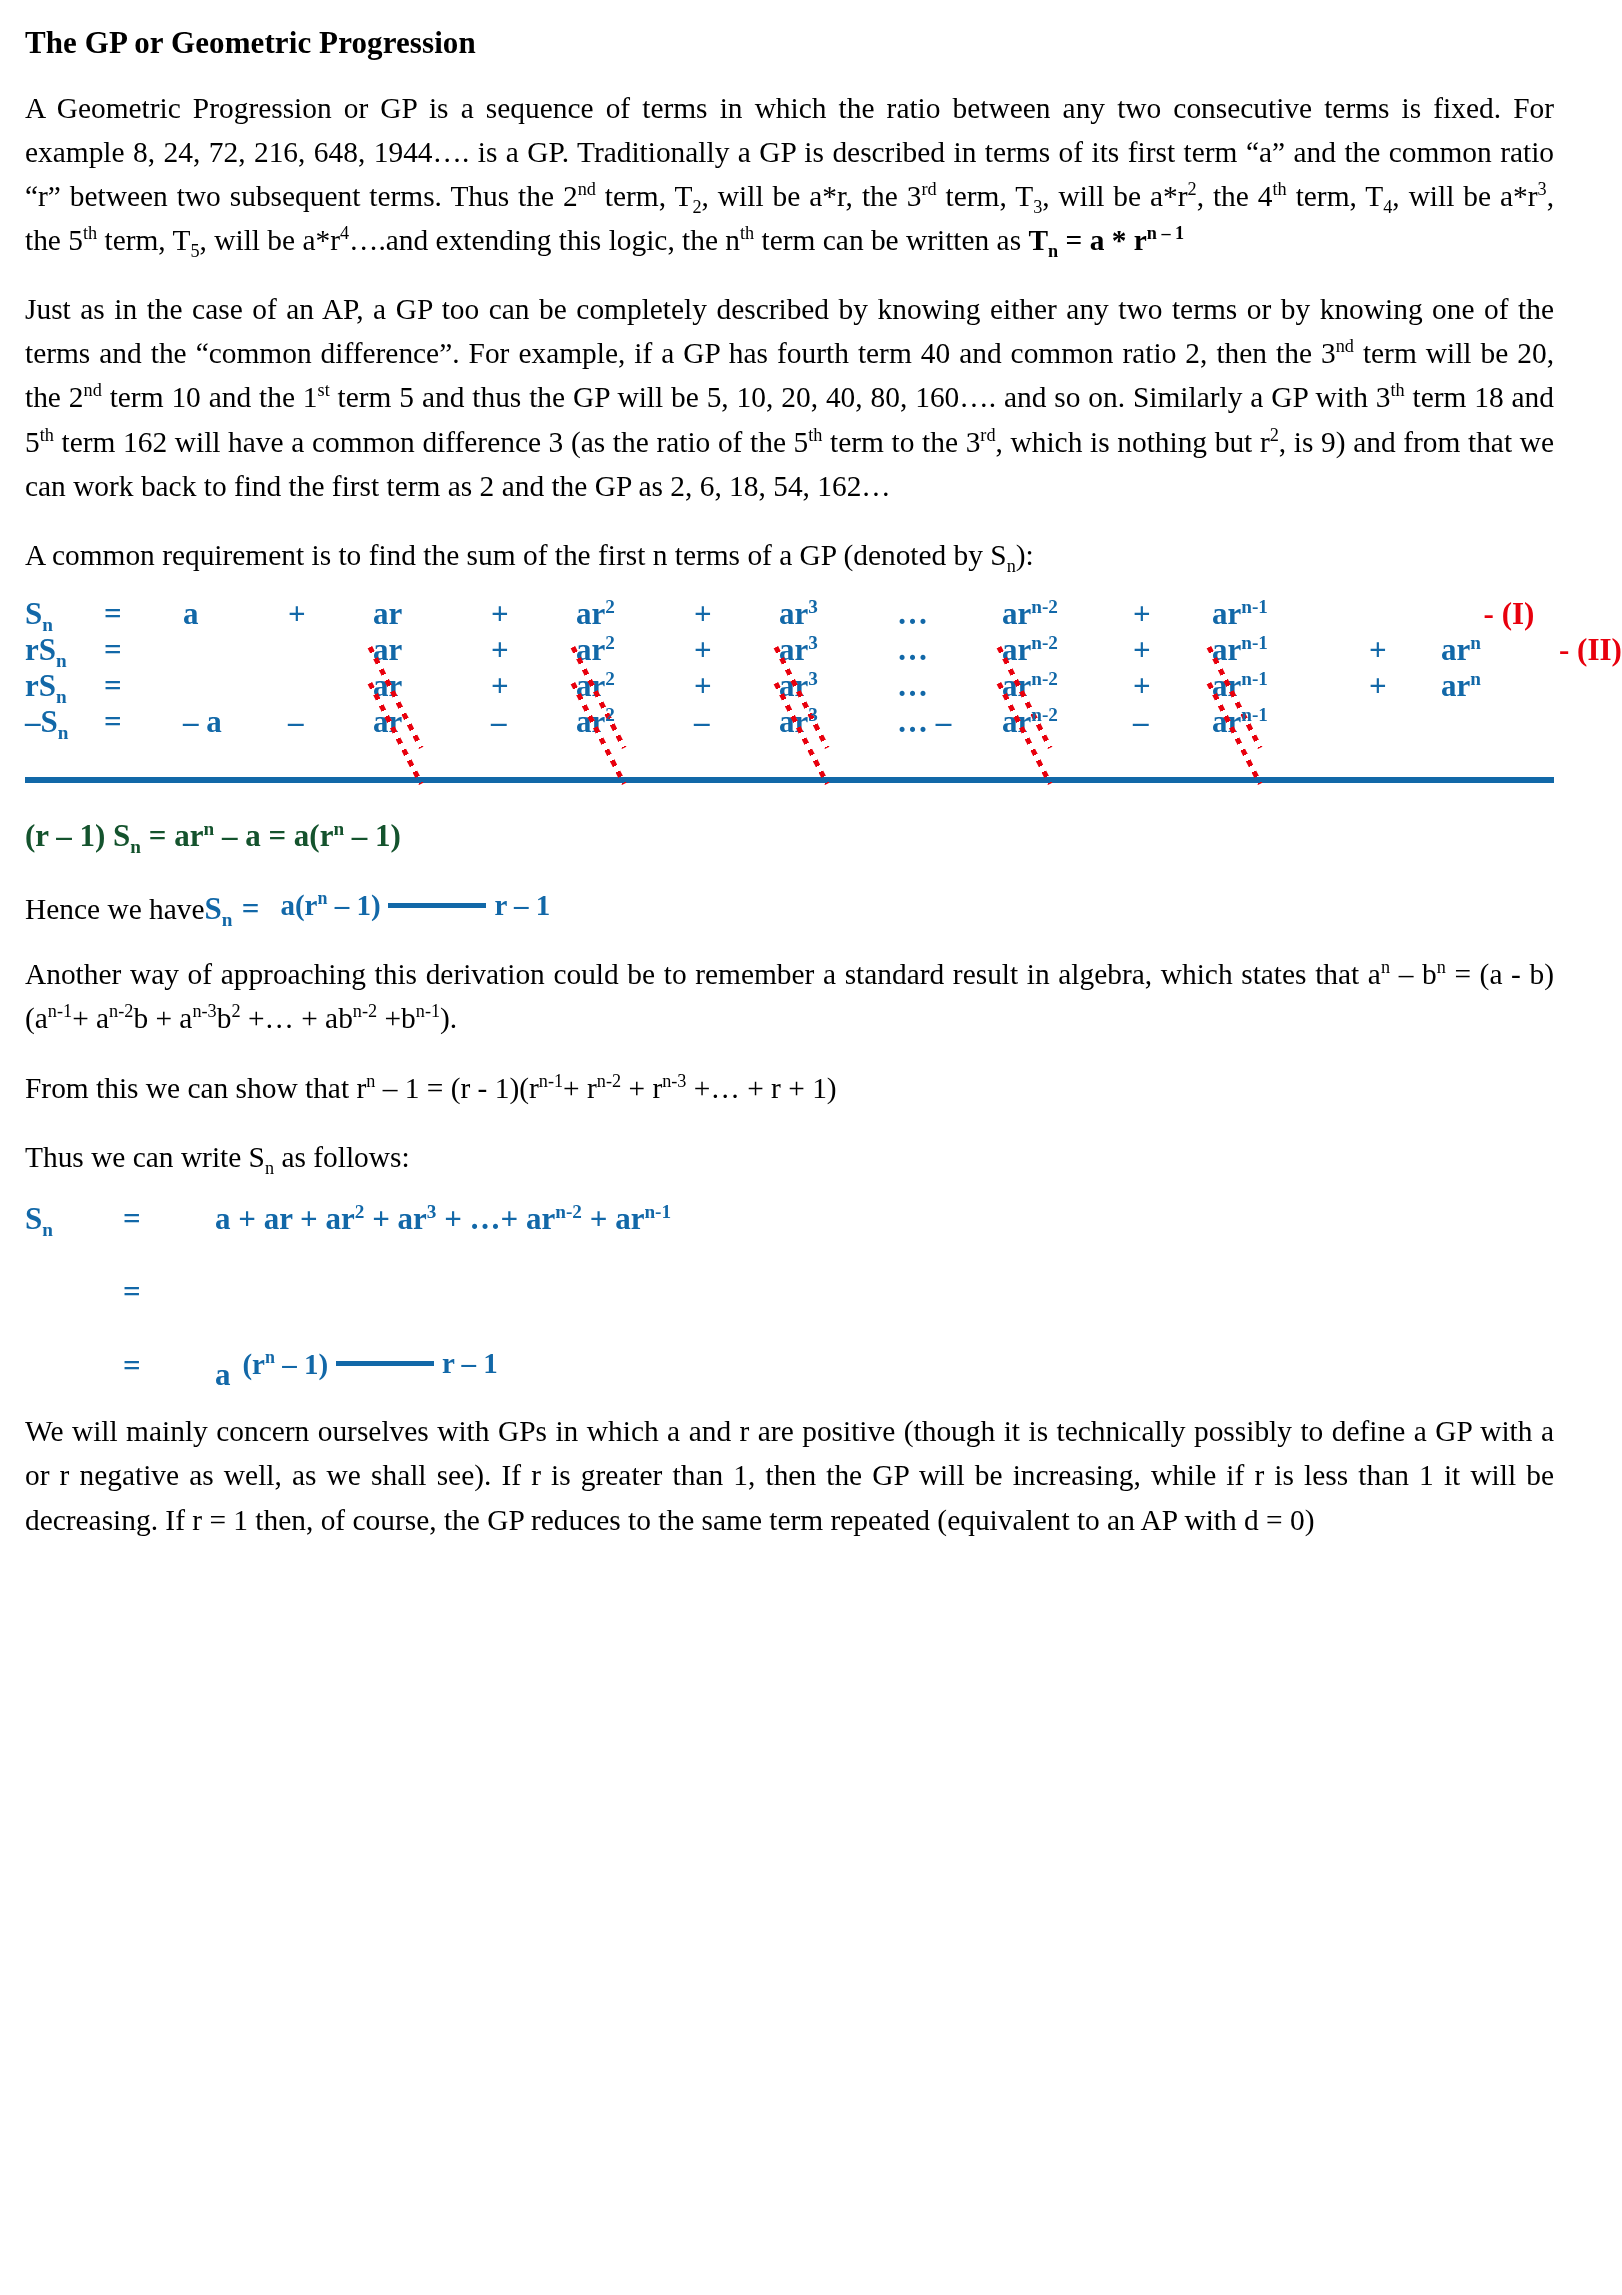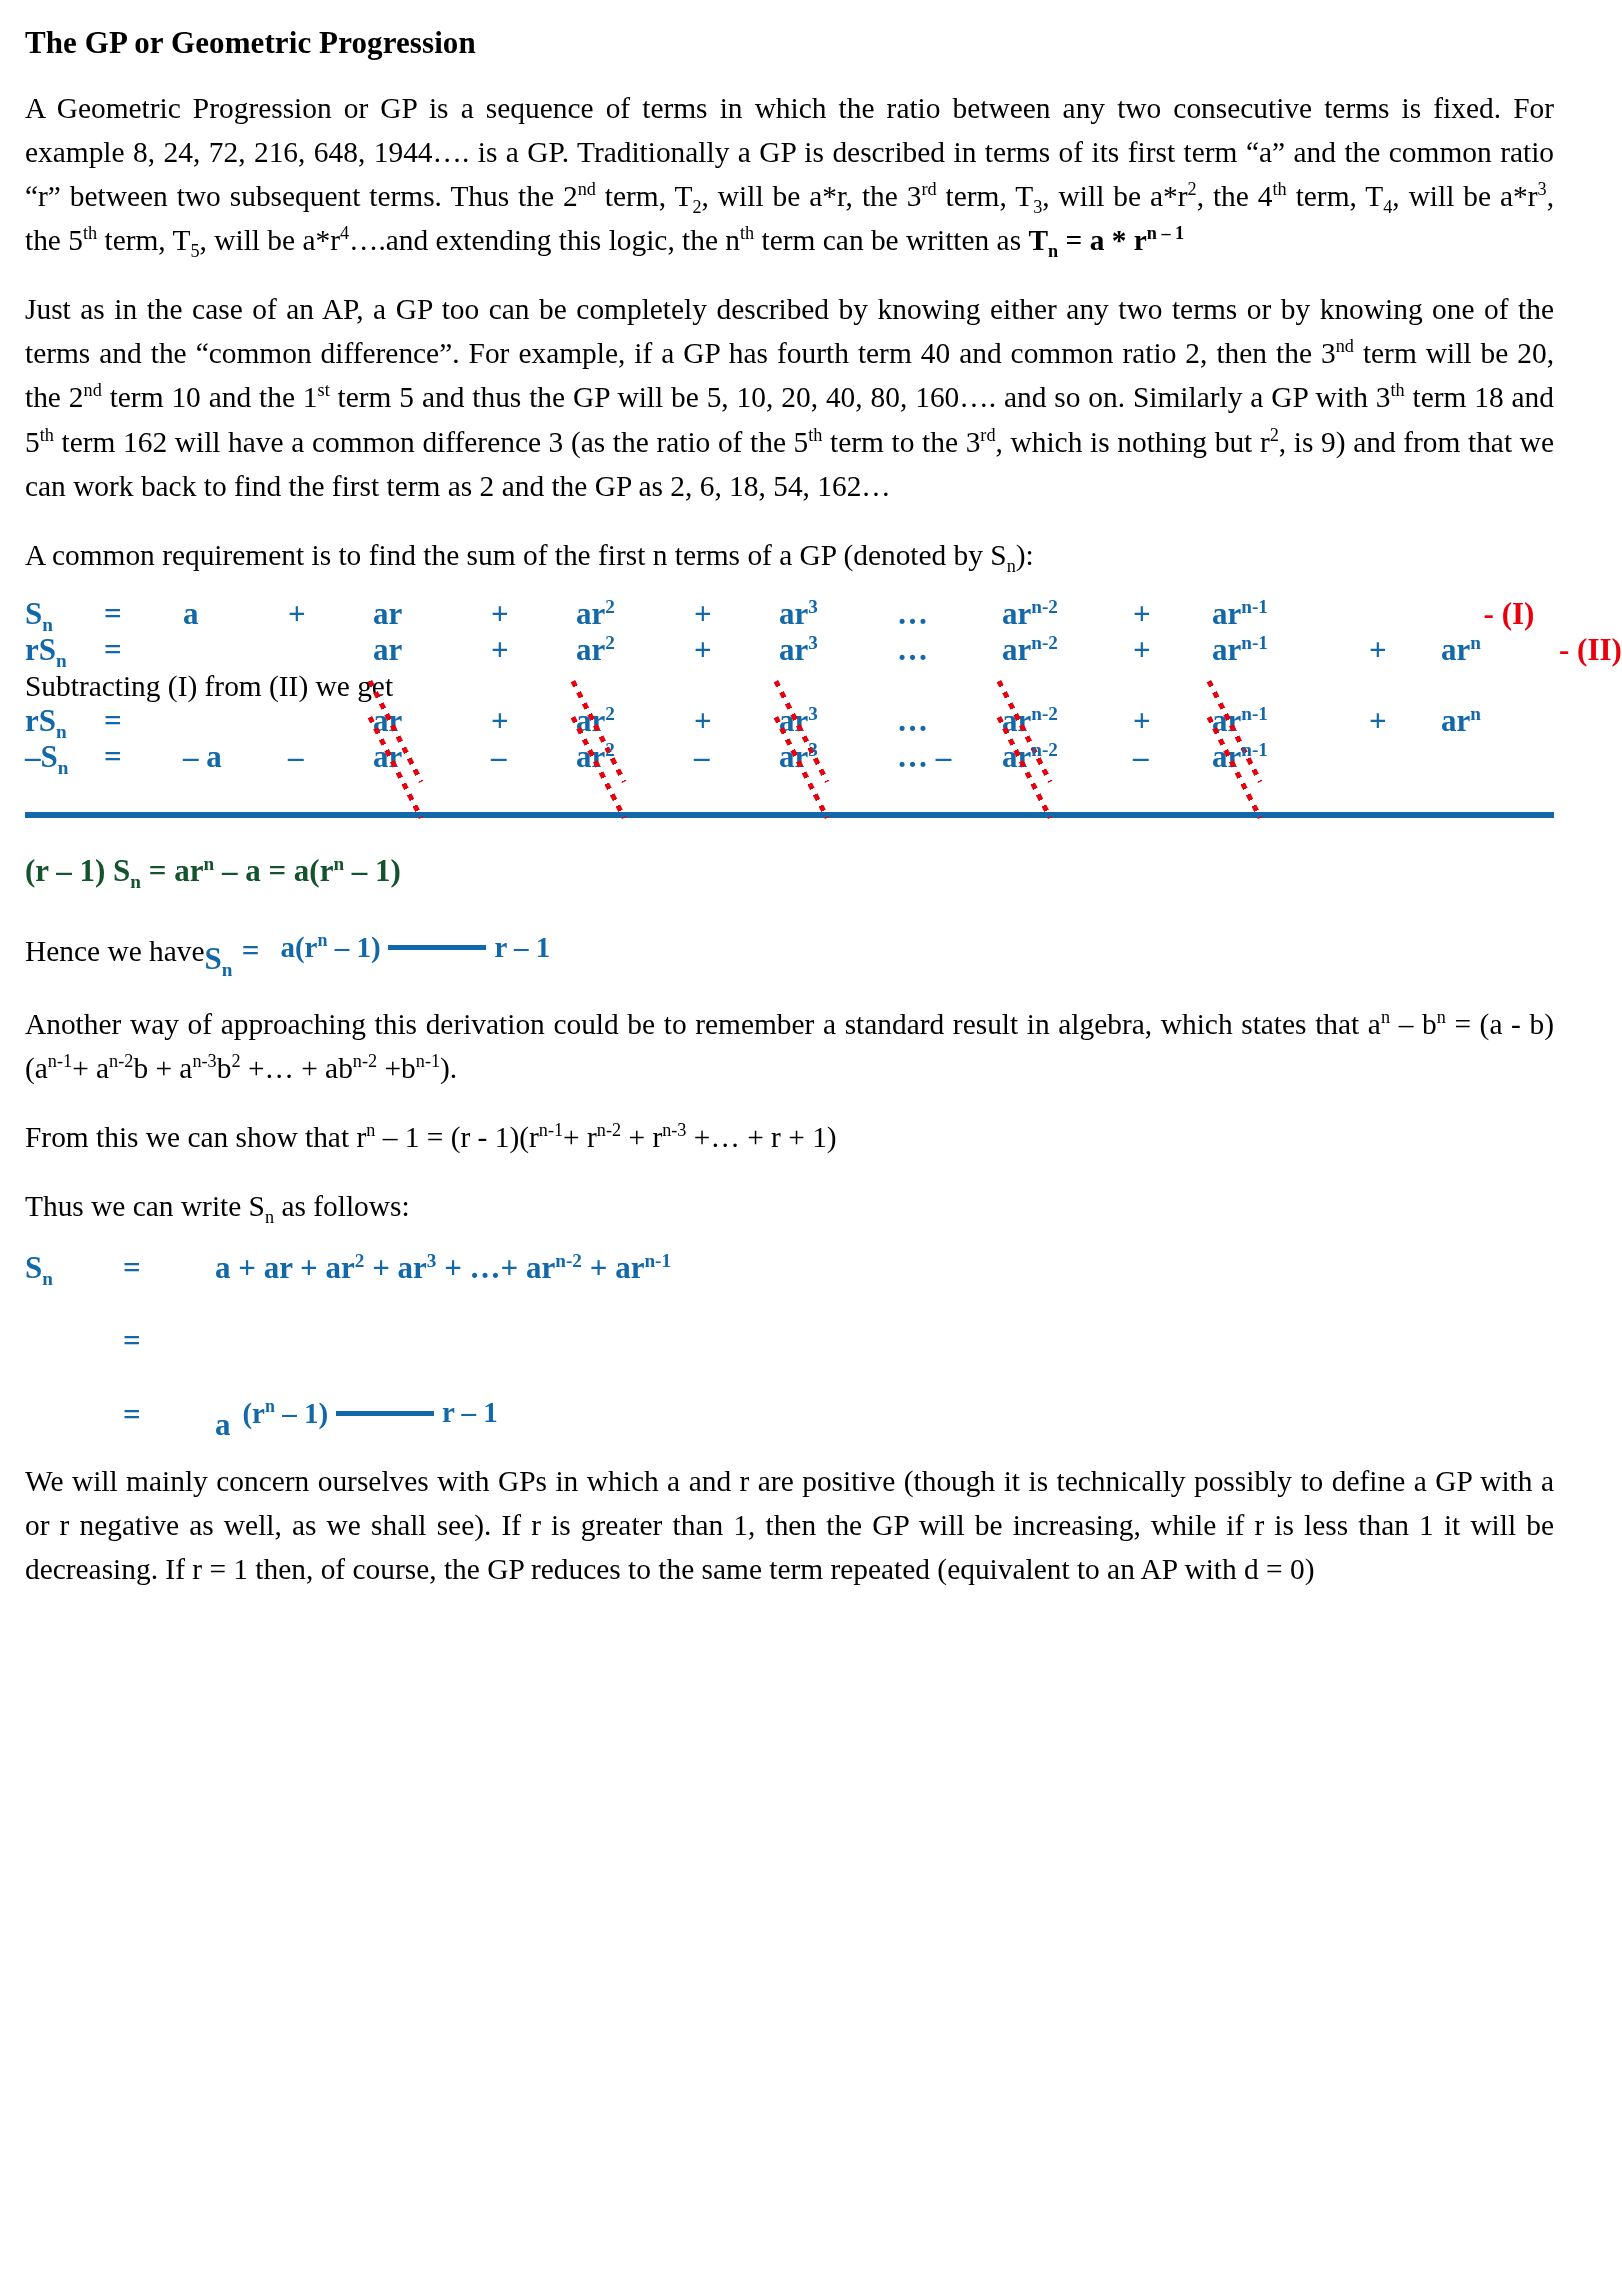--- a/index.html
+++ b/index.html
@@ -39,21 +39,21 @@
 
   sup, sub {
     font-size: 0.62em;
     line-height: 0;
   }
   sup { vertical-align: super; }
   sub { vertical-align: sub; }
 
   .blue { color: #1268A8; }
   .red  { color: #E8000D; }
-  .bold { font-weight: bold; margin-top: 15px; }
+  .bold { font-weight: bold; }
 
   
   .eqrow {
     display: flex;
     align-items: flex-end;
     font-size: 31px;
     font-weight: bold;
     color: #1268A8;
     white-space: nowrap;
   }
@@ -202,21 +202,20 @@
       <span class="c-t"><span>ar</span><sup>3</sup></span>
       <span class="c-dots">…</span>
       <span class="c-tn2"><span>ar</span><sup>n-2</sup></span>
       <span class="c-opn">+</span>
       <span class="c-tn1"><span>ar</span><sup>n-1</sup></span>
       <span class="c-opl">+</span>
       <span class="c-tn"><span>ar</span><sup>n</sup></span>
       <span class="c-tag red">- (II)</span>
     </div>
 
-    <div class="lbl-line">Subtracting (I) from (II) we get</div>
 
     <div class="eqrow">
       <span class="c-lhs"><span>rS</span><sub>n</sub></span>
       <span class="c-eq">=</span>
       <span class="c-t0"></span>
       <span class="c-op"></span>
       <span class="c-t"><span class="struck"><span>ar</span><sup></sup></span></span>
       <span class="c-op">+</span>
       <span class="c-t"><span class="struck"><span>ar</span><sup>2</sup></span></span>
       <span class="c-op">+</span>

